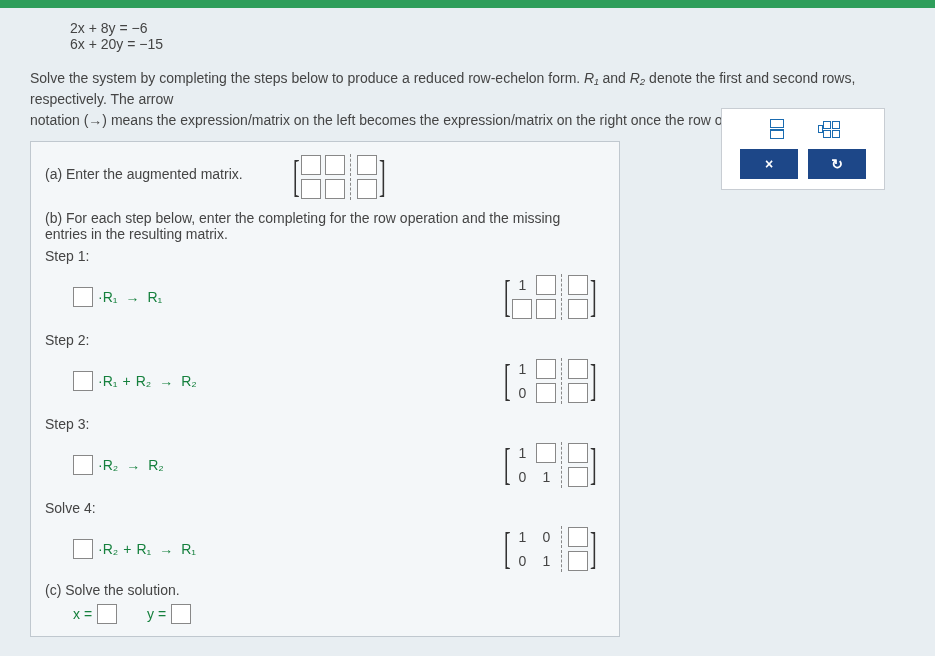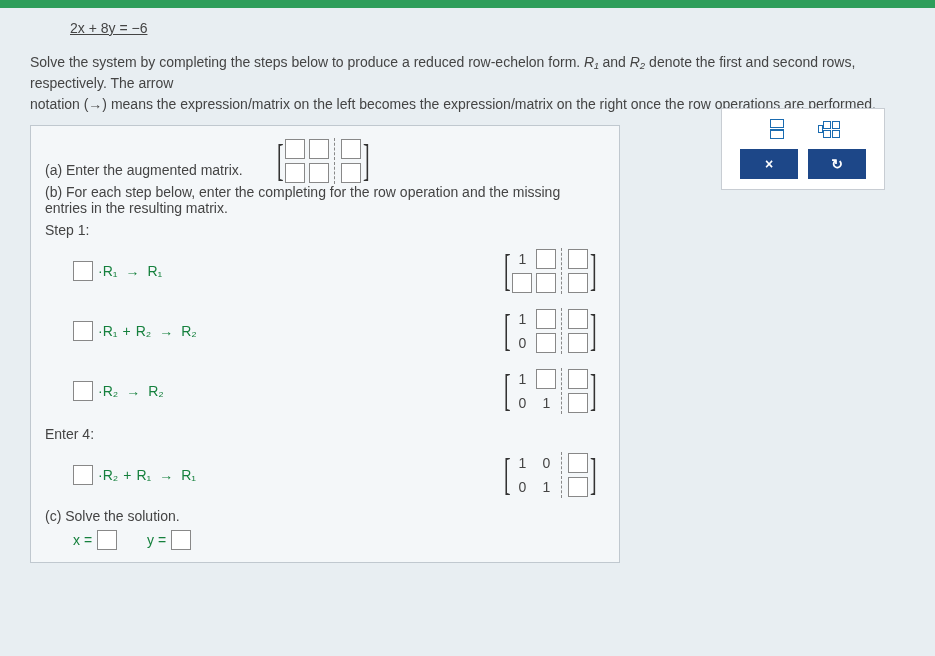--- a/index.html
+++ b/index.html
@@ -17,40 +17,40 @@
     height: 8px;
     background: #2e9e5b;
   }
   .content {
     padding: 10px 30px;
   }
   .equations {
     margin-left: 40px;
     margin-top: 2px;
     font-style: italic;
-    text-decoration: underline;
   }
   .equations .line {
     font-style: normal;
   }
   .instructions {
     margin-top: 16px;
     line-height: 1.5;
   }
   .panel {
     border: 1px solid #c0c8cf;
     background: #f4f7f9;
     margin-top: 10px;
     padding: 12px 14px;
     width: 560px;
   }
   .row-a {
     display: flex;
-    align-items: flex-end;
-    gap: 30px;
+    align-items: center;
+    gap: 46px;
+    margin-bottom: 10px;
   }
   .matrix {
     display: flex;
     align-items: center;
     gap: 4px;
   }
   .bracket {
     font-family: 'Times New Roman', serif;
     font-size: 44px;
     line-height: 44px;
@@ -185,20 +185,21 @@
 </style>
 </head>
 <body>
 
 <div class="topbar"></div>
 
 <div class="content">
 
   <div class="equations">
     <div class="line">2x + 8y = −6</div>
+    <div class="line">6x + 20y = −15</div>
   </div>
 
   <div class="instructions">
     <span>Solve the system by completing the steps below to produce a reduced row-echelon form. </span><i>R₁</i><span> and </span><i>R₂</i><span> denote the first and second rows, respectively. The arrow</span><br>
     <span>notation (→) means the expression/matrix on the left becomes the expression/matrix on the right once the row operations are performed.</span>
   </div>
 
   <div class="panel">
 
     <div class="row-a">
@@ -238,20 +239,21 @@
           <span class="cell-box"></span>
           <span class="cell-box"></span>
           <span class="cell-box"></span>
           <span class="matrix-divider"></span>
           <span class="cell-box"></span>
         </div>
         <span class="bracket bracket-r">]</span>
       </div>
     </div>
 
+    <div class="step-label">Step 2:</div>
     <div class="step-row">
       <div class="op-expr">
         <span class="op-box"></span>
         <span>·R₁</span>
         <span>+</span>
         <span>R₂</span>
         <span class="arrow">→</span>
         <span>R₂</span>
       </div>
       <div class="matrix">
@@ -263,20 +265,21 @@
           <span class="cell-box"></span>
           <span class="cell-num">0</span>
           <span class="cell-box"></span>
           <span class="matrix-divider"></span>
           <span class="cell-box"></span>
         </div>
         <span class="bracket bracket-r">]</span>
       </div>
     </div>
 
+    <div class="step-label">Step 3:</div>
     <div class="step-row">
       <div class="op-expr">
         <span class="op-box"></span>
         <span>·R₂</span>
         <span class="arrow">→</span>
         <span>R₂</span>
       </div>
       <div class="matrix">
         <span class="bracket bracket-l">[</span>
         <div class="matrix-grid">
@@ -286,21 +289,21 @@
           <span class="cell-box"></span>
           <span class="cell-num">0</span>
           <span class="cell-num">1</span>
           <span class="matrix-divider"></span>
           <span class="cell-box"></span>
         </div>
         <span class="bracket bracket-r">]</span>
       </div>
     </div>
 
-    <div class="step-label">Enter 4:</div>
+    <div class="step-label">Solve 4:</div>
     <div class="step-row">
       <div class="op-expr">
         <span class="op-box"></span>
         <span>·R₂</span>
         <span>+</span>
         <span>R₁</span>
         <span class="arrow">→</span>
         <span>R₁</span>
       </div>
       <div class="matrix">

